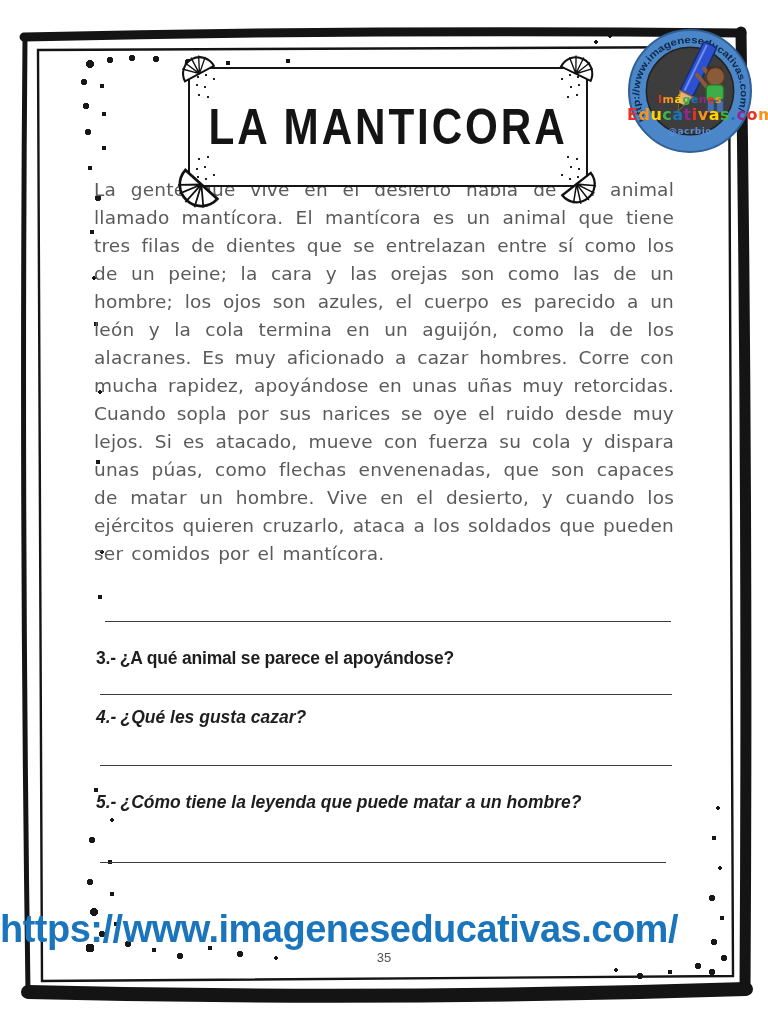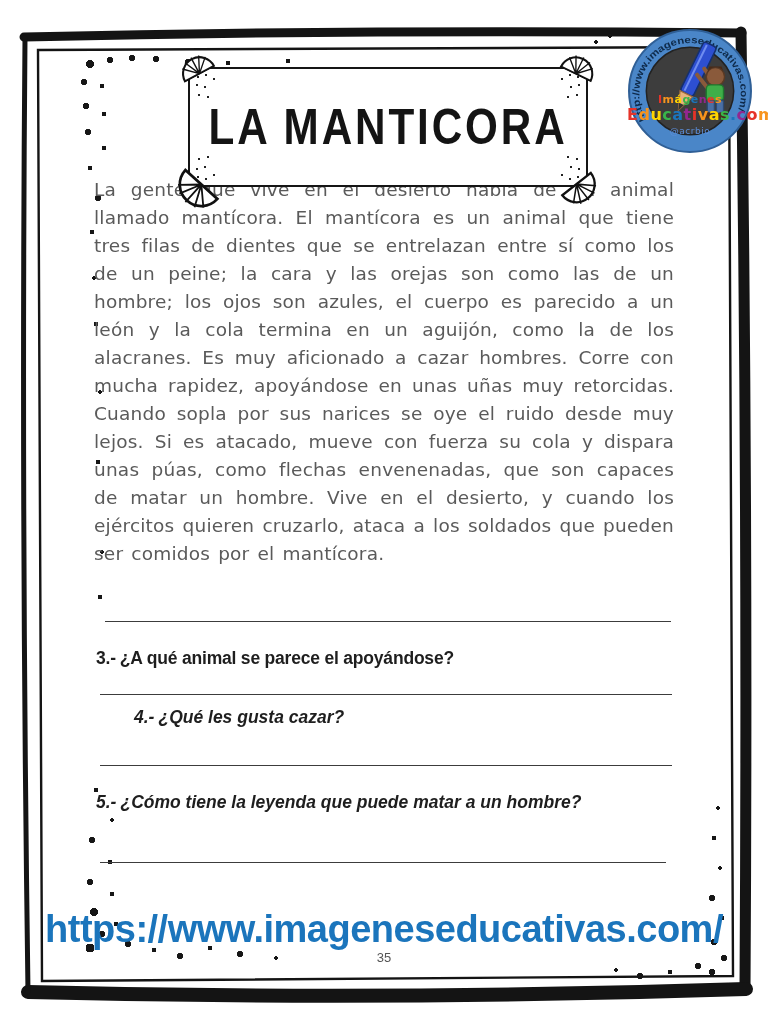--- a/index.html
+++ b/index.html
@@ -107,49 +107,49 @@
   .bdots-bl{left:2px; bottom:2px; transform:scaleY(-1);}
   .bdots-br{right:2px; bottom:2px; transform:scale(-1,-1);}
 
   
   .badge{position:absolute; left:627px; top:28px; width:126px; height:126px; z-index:6;}
   .badge svg{position:absolute; inset:0;}
   .badge-text{position:absolute; width:100%; text-align:center; font-weight:700;
     font-family:"DejaVu Sans", sans-serif; line-height:1; letter-spacing:0.5px;}
   .badge-line1{top:66px; font-size:11px;}
   .badge-line2{top:79px; font-size:16px;}
-  .badge-handle{top:99px; font-size:9px; color:var(--handle-blue); font-weight:400;}
+  .badge-handle{top:99px; font-size:9px; color:var(--handle-blue); font-weight:700;}
 
   
   .reading{
     position:absolute; left:94px; top:176px; width:580px; z-index:3;
     font-family:"DejaVu Sans", sans-serif; font-size:18.5px; line-height:28px;
     color:var(--paragraph-gray); text-align:justify; letter-spacing:0.2px;
     word-spacing:2px; margin:0;
   }
 
   
   .question{position:absolute; left:96px; z-index:3; font-size:17.5px;
     color:var(--question-ink); font-family:"Liberation Sans", sans-serif;}
   .q-italic{font-style:italic; font-weight:700;}
   .q-upright{font-style:normal; font-weight:700; letter-spacing:-0.2px;}
   .q-num{font-weight:800; margin-right:4px;}
   .q1{top:561px;}
   .q3{top:648px;}
-  .q4{top:707px; font-weight:700;margin-left:38px;}
+  .q4{top:707px; font-weight:700;}
   .q5{top:792px;}
   .answer-line{position:absolute; z-index:3; border-top:1.7px solid var(--line-gray); height:0;}
   .al1{left:105px; top:621px; width:566px;}
   .al2{left:100px; top:694px; width:572px;}
   .al3{left:100px; top:765px; width:572px;}
   .al4{left:100px; top:862px; width:566px;}
 
   
   .footer-url{
-    position:absolute; left:0; top:908px; width:100%; text-align:center; z-index:3;
+    position:absolute; left:0; top:908px; width:100%; z-index:3;
     font-family:"Liberation Sans", sans-serif; font-weight:700; font-size:38px;
     color:var(--url-blue); letter-spacing:-0.5px;
   }
   .page-number{
     position:absolute; left:0; top:950px; width:100%; text-align:center; z-index:3;
     font-size:13px; color:var(--page-number-gray); font-family:Liberation Sans, sans-serif;
   }
 </style>
 </head>
 <body>

